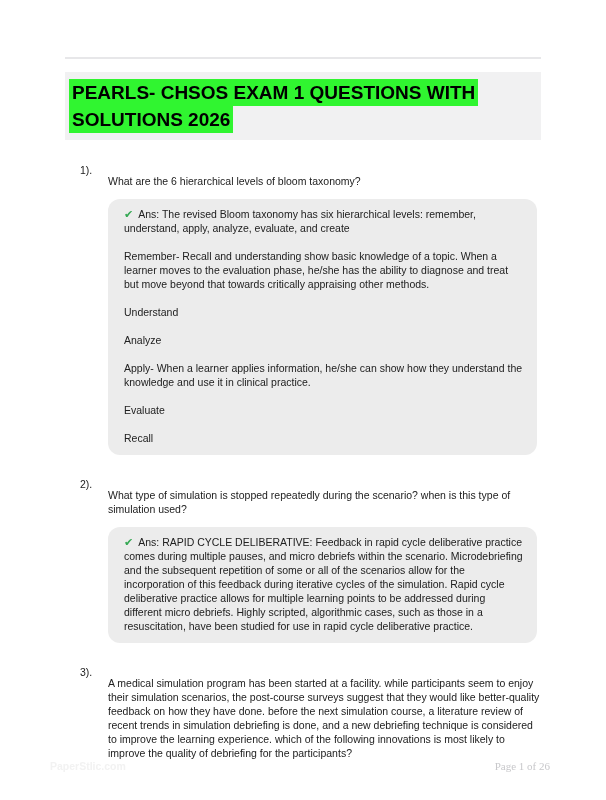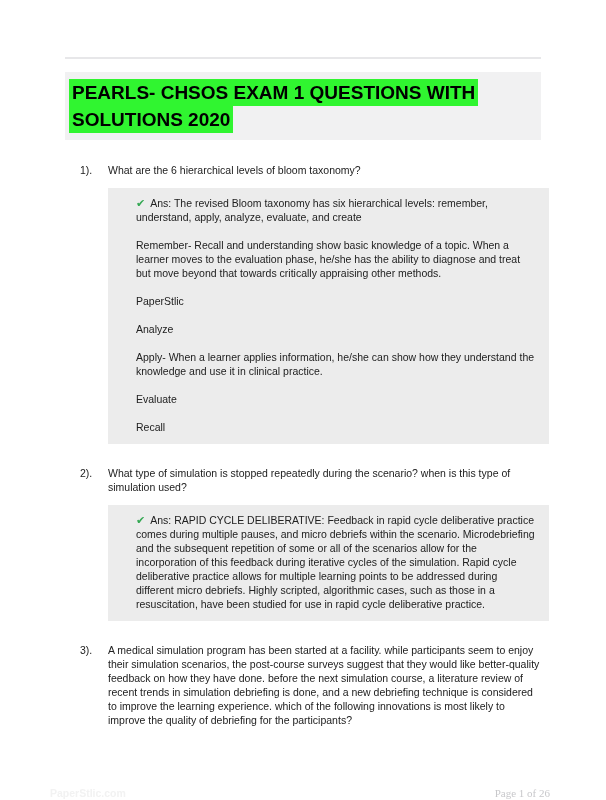--- a/index.html
+++ b/index.html
@@ -40,77 +40,77 @@
 
   .content {
     position: absolute; left: 80px; top: 163px;
     width: 461px;
     font-size: 10.5px; line-height: 14px;
   }
   .question { display: flex; }
   .question + .question { margin-top: 22px; }
   .qnum { flex: none; width: 28px; color: #212121; }
   .qbody { flex: 1 1 auto; min-width: 0; }
-  .qtext { margin: 0 0 11px 0; }
+  .qtext { margin: 11px 0 11px 0; }
 
   .answer {
     background: #ececec;
     width: 401px;
-    padding: 8px 12px 10px 28px;
+    padding: 8px 12px 10px 16px;
     margin: 0;
+    border-radius: 12px;
   }
   .answer p { margin: 0 0 14px 0; }
   .answer p:last-child { margin-bottom: 0; }
   .check {
     color: #34a853;
     font-weight: bold;
     margin-right: 5px;
     font-size: 11px;
   }
 
   .footer {
     position: absolute;
     left: 50px; right: 56px; top: 760px;
     display: flex;
     justify-content: space-between;
     align-items: baseline;
-    margin-top: 27px;
   }
   .watermark {
     font-size: 10.5px;
     color: #f2f2f2;
     font-weight: bold;
   }
   .page-indicator {
     font-family: "Liberation Serif", "DejaVu Serif", serif;
     font-size: 11px;
     color: #c8c8cb;
   }
 </style>
 </head>
 <body>
 
 <div class="page">
 
   <div class="top-rule"></div>
 
   <header class="header-band">
-    <h1 class="doc-title"><span class="hl">PEARLS- CHSOS EXAM 1 QUESTIONS WITH</span><br><span class="hl">SOLUTIONS 2020</span></h1>
+    <h1 class="doc-title"><span class="hl">PEARLS- CHSOS EXAM 1 QUESTIONS WITH</span><br><span class="hl">SOLUTIONS 2026</span></h1>
   </header>
 
   <main class="content">
 
     <section class="question">
       <div class="qnum">1).</div>
       <div class="qbody">
         <p class="qtext">What are the 6 hierarchical levels of bloom taxonomy?</p>
         <div class="answer">
           <p><span class="check">✔</span><span>Ans: The revised Bloom taxonomy has six hierarchical levels: remember, understand, apply, analyze, evaluate, and create</span></p>
           <p>Remember- Recall and understanding show basic knowledge of a topic. When a learner moves to the evaluation phase, he/she has the ability to diagnose and treat but move beyond that towards critically appraising other methods.</p>
-          <p>PaperStlic</p>
+          <p>Understand</p>
           <p>Analyze</p>
           <p>Apply- When a learner applies information, he/she can show how they understand the knowledge and use it in clinical practice.</p>
           <p>Evaluate</p>
           <p>Recall</p>
         </div>
       </div>
     </section>
 
     <section class="question">
       <div class="qnum">2).</div>

